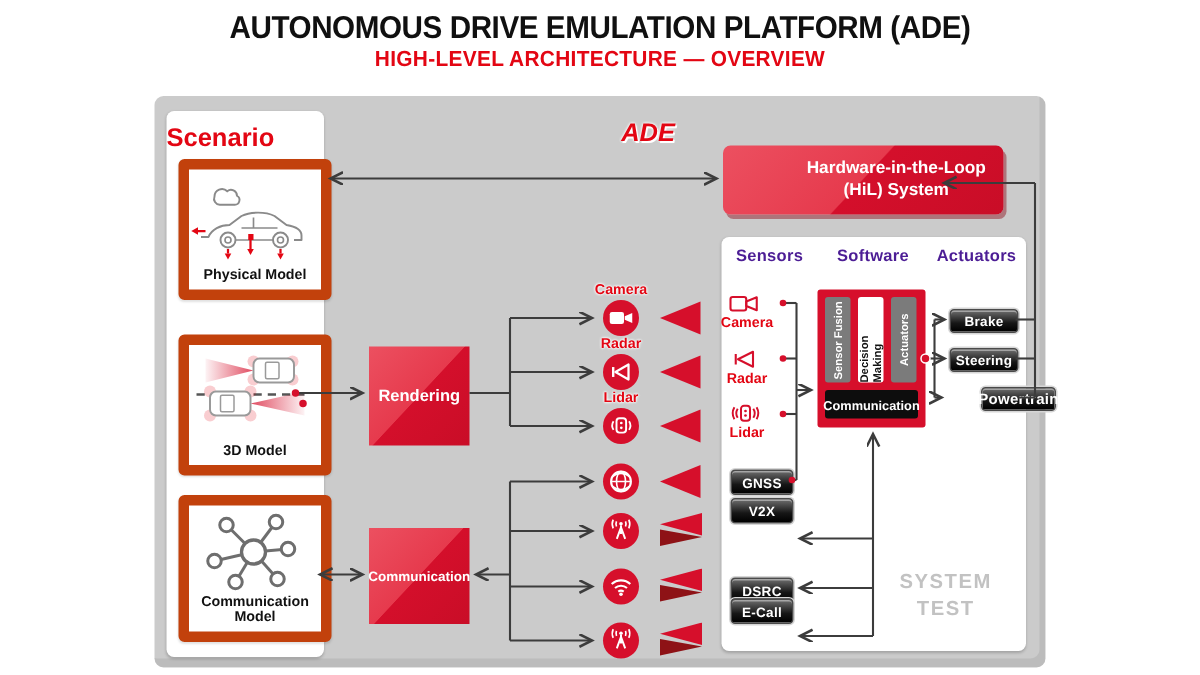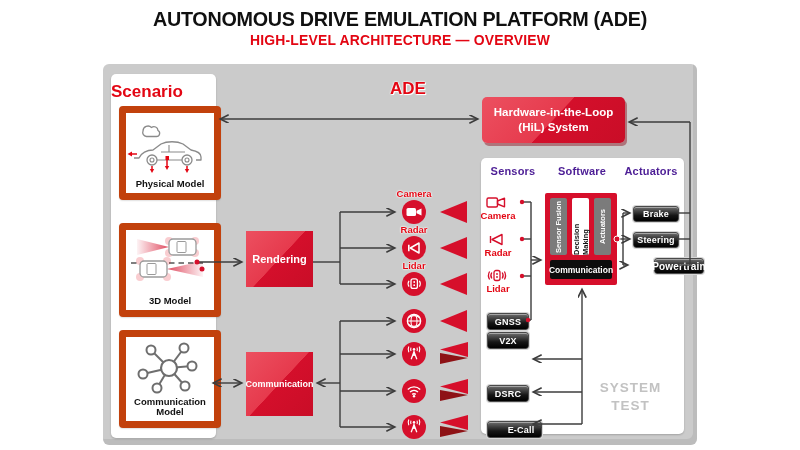--- a/index.html
+++ b/index.html
@@ -12,35 +12,35 @@
   .subtitle{top:32px;left:0;width:800px;text-align:center;font-size:14.5px;font-weight:bold;
          color:#e30613;transform:scaleX(.96);letter-spacing:.2px;}
   
   .main-panel{left:103px;top:64px;width:594px;height:381px;background:#cbcbcb;border-radius:6px;
          box-shadow:inset -4px -6px 0 rgba(0,0,0,0.07);}
   .white-panel{position:absolute;background:#fff;border-radius:5px;box-shadow:0 1px 2px rgba(0,0,0,0.2);}
   #scenario-panel{left:111px;top:74px;width:105px;height:364px;}
   #sut-panel{left:481px;top:158px;width:203px;height:276px;}
   .scenario-heading{top:82px;left:111px;width:105px;font-size:17px;
          font-weight:bold;color:#e30613;}
-  .ade-heading{top:79px;left:390px;width:60px;text-align:left;font-size:17px;font-weight:bold;
-         color:#e30613;text-shadow:0 0 2px #fff,0 0 2px #fff,1px 1px 0 #fff;}
+  .ade-heading{top:79px;left:390px;width:60px;text-align:right;font-size:17px;font-weight:bold;
+         color:#e30613;text-shadow:0 0 2px #fff,0 0 2px #fff,1px 1px 0 #fff;font-style:italic;}
   
   .card{position:absolute;left:8px;width:88px;background:#fff;border:7px solid #c2410c;
         border-radius:4px;box-shadow:0 1px 1.5px rgba(0,0,0,0.12);}
   .card-label{position:absolute;bottom:3px;left:1px;right:1px;text-align:center;font-size:9.5px;
         font-weight:bold;color:#111;line-height:1.12;}
   
   .red-box{position:absolute;color:#fff;font-weight:bold;display:flex;align-items:center;
         justify-content:center;text-align:center;
         background:linear-gradient(133deg,#ec5060 0%,#e63a4d 49.5%,#d40f2b 50%,#c90d27 100%);}
-  #rendering-box{left:246px;top:231px;width:67px;height:56px;font-size:11px;align-items:center;}
+  #rendering-box{left:246px;top:231px;width:67px;height:66px;font-size:11px;align-items:center;}
   #communication-box{left:246px;top:352px;width:67px;height:64px;font-size:9px;}
   #hil-box{left:482px;top:97px;width:143px;height:46px;font-size:11.5px;line-height:1.3;
-        border-radius:5px;box-shadow:2px 3px 0 rgba(140,10,25,0.45);}
+        border-radius:5px;box-shadow:2px 3px 0 rgba(140,10,25,0.45);padding-left:44px;}
   
   .emitter{position:absolute;left:402px;width:24px;height:24px;border-radius:50%;background:#d60f2b;
         display:flex;align-items:center;justify-content:center;}
   .emitter svg{display:block;}
   .emitter-label{position:absolute;left:382px;width:64px;text-align:center;font-size:9.5px;
         font-weight:bold;color:#e30613;
         text-shadow:0 0 2px #fff,0 0 2px #fff,0 0 1px #fff;}
   .tri{position:absolute;left:440px;width:0;height:0;border-top:11px solid transparent;
         border-bottom:11px solid transparent;border-right:27px solid #d60f2b;}
   .tri2{position:absolute;left:440px;}
@@ -278,21 +278,21 @@
       <path d="M6.8 4.5 a5.5 5.5 0 0 0 0 6 M17.2 4.5 a5.5 5.5 0 0 1 0 6 M4.6 3.5 a8 8 0 0 0 0 8 M19.4 3.5 a8 8 0 0 1 0 8"></path>
     </g>
     <circle cx="12" cy="6" r="0.9" fill="#d60f2b"></circle>
       <circle cx="12" cy="9" r="0.9" fill="#d60f2b"></circle>
   </svg>
   <div class="sut-sensor-label" style="top:283px;">Lidar</div>
 
   <div class="dark-pill" style="left:487px;top:313px;width:40px;height:15px;">GNSS</div>
   <div class="dark-pill" style="left:487px;top:332px;width:40px;height:15px;">V2X</div>
   <div class="dark-pill" style="left:487px;top:385px;width:40px;height:15px;">DSRC</div>
-  <div class="dark-pill" style="left:487px;top:421px;width:40px;height:15px;padding-left:13px;">E-Call</div>
+  <div class="dark-pill" style="left:487px;top:399px;width:40px;height:15px;">E-Call</div>
 
   <div id="software-box">
     <div class="vpill gray" style="left:5px;">Sensor Fusion</div>
     <div class="vpill white" style="left:27px;">Decision Making</div>
     <div class="vpill gray" style="left:49px;">Actuators</div>
     <div id="comm-pill">Communication</div>
   </div>
 
   <div class="dark-pill" style="left:633px;top:206px;width:44px;height:14px;">Brake</div>
   <div class="dark-pill" style="left:633px;top:232px;width:44px;height:14px;">Steering</div>

